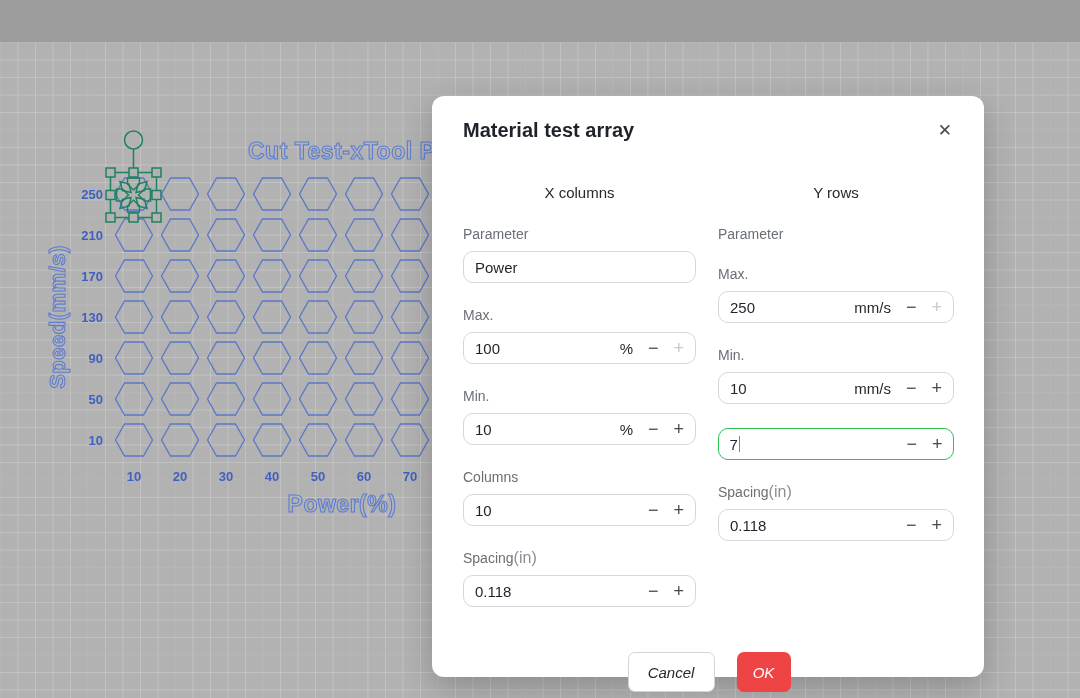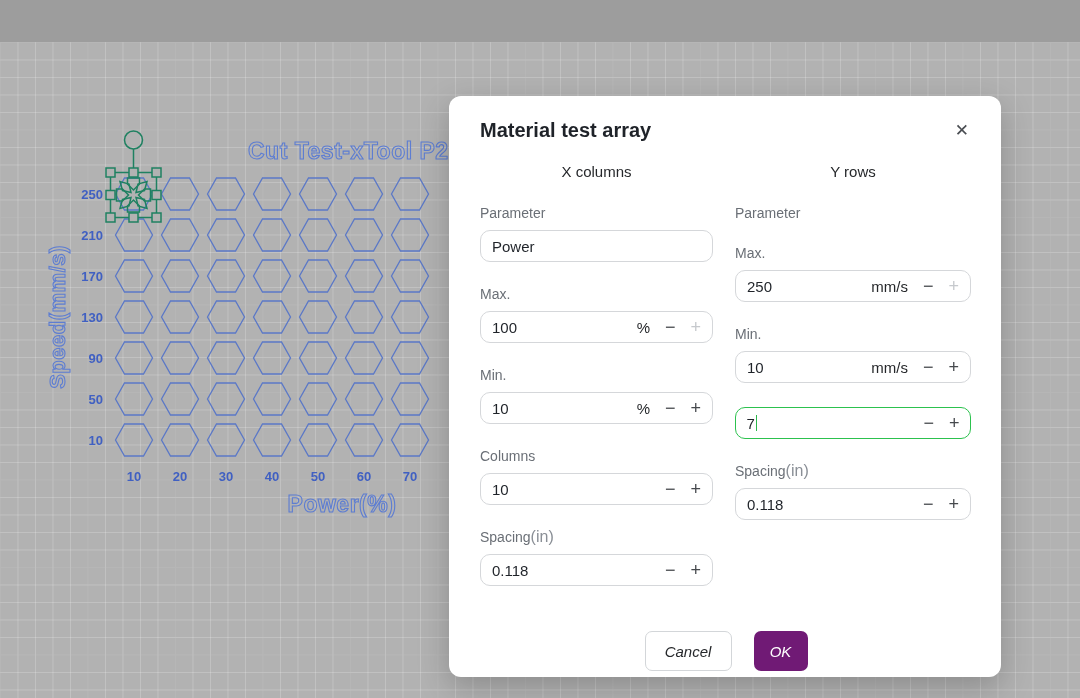--- a/index.html
+++ b/index.html
@@ -20,33 +20,33 @@
       linear-gradient(rgba(0,0,0,.06) 1px, transparent 1px),
       linear-gradient(90deg, rgba(0,0,0,.06) 1px, transparent 1px),
       linear-gradient(rgba(255,255,255,.20) 1px, transparent 1px),
       linear-gradient(90deg, rgba(255,255,255,.20) 1px, transparent 1px);
     background-size:87.5px 87.5px,87.5px 87.5px,17.5px 17.5px,17.5px 17.5px;
   }
   #cv{position:absolute;left:0;top:0;width:1080px;height:698px;pointer-events:none;}
   #cv text{font-family:"Liberation Sans",sans-serif;}
   
   .dialog{
-    position:absolute;left:449px;top:96px;width:552px;height:581px;
+    position:absolute;left:432px;top:96px;width:552px;height:581px;
     box-sizing:border-box;background:#ffffff;border-radius:12px;
     box-shadow:0 10px 32px rgba(0,0,0,.22);
     padding:22px 29px 0 31px;color:#1f2329;
   }
   .dlg-head{display:flex;justify-content:space-between;align-items:flex-start;}
   .dlg-title{font-size:20px;font-weight:700;line-height:25px;color:#1f2329;}
   .dlg-close{
     font-size:17px;line-height:17px;color:#4a4d52;cursor:pointer;
     margin-top:4px;margin-right:3px;background:none;border:none;padding:0;
     font-family:"Liberation Sans",sans-serif;
   }
-  .cols{display:grid;grid-template-columns:233px 236px;column-gap:22px;margin-top:20px;}
+  .cols{display:grid;grid-template-columns:233px 236px;column-gap:22px;margin-top:41px;}
   .col-header{text-align:center;font-size:15px;color:#26282b;height:18px;margin-bottom:24px;}
   .group{margin-bottom:24px;}
   .field-label{font-size:14px;line-height:16px;color:#6a6f76;margin-bottom:9px;}
   .label-small{font-size:16px;color:#8a8f96;}
   .input{
     box-sizing:border-box;height:32px;border:1px solid #d5d7da;border-radius:10px;
     display:flex;align-items:center;padding:0 11px;background:#fff;
   }
   .input.focused{border:1.5px solid #2cc24e;padding:0 10.5px;}
   .val{font-size:15px;color:#1f2329;}
@@ -57,21 +57,21 @@
     background:none;border:none;padding:0;margin-left:15px;cursor:pointer;
     font-size:18px;line-height:18px;color:#46494d;font-family:"Liberation Sans",sans-serif;
   }
   .step.disabled{color:#c6c9cd;}
   .btn-row{display:flex;justify-content:center;gap:22px;margin-top:21px;}
   .btn{
     height:40px;border-radius:7px;font-size:15px;cursor:pointer;
     font-family:"Liberation Sans",sans-serif;box-sizing:border-box;font-style:italic;
   }
   .btn-cancel{width:87px;background:#fff;border:1px solid #d3d6d9;color:#26282b;}
-  .btn-ok{width:54px;background:#701a75;border:none;color:#fff;}
+  .btn-ok{width:54px;background:#ef4444;border:none;color:#fff;}
 </style>
 </head>
 <body>
 
 <div class="top-bar"></div>
 <div class="canvas">
   <svg id="cv" viewBox="0 0 1080 698">
       <polygon points="115.5,152 124.5,136 143.5,136 152.5,152 143.5,168 124.5,168" fill="none" stroke="#5b78c7" stroke-width="1.3"></polygon>
       <polygon points="161.5,152 170.5,136 189.5,136 198.5,152 189.5,168 170.5,168" fill="none" stroke="#5b78c7" stroke-width="1.3"></polygon>
       <polygon points="207.5,152 216.5,136 235.5,136 244.5,152 235.5,168 216.5,168" fill="none" stroke="#5b78c7" stroke-width="1.3"></polygon>

